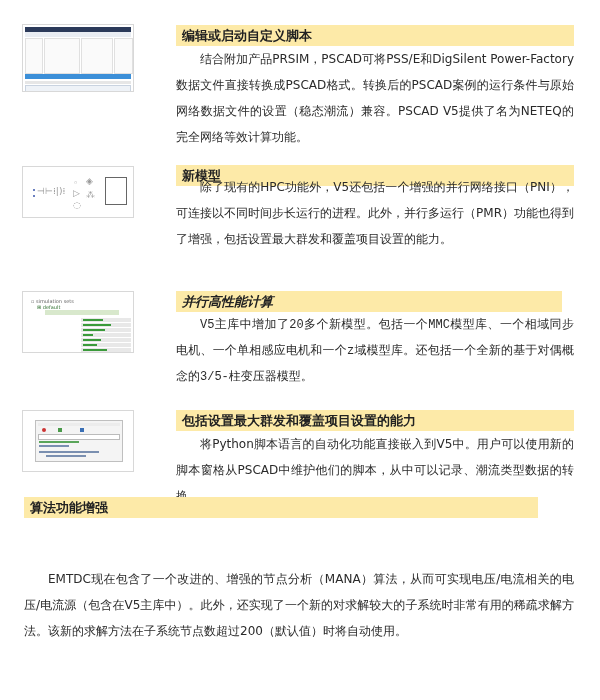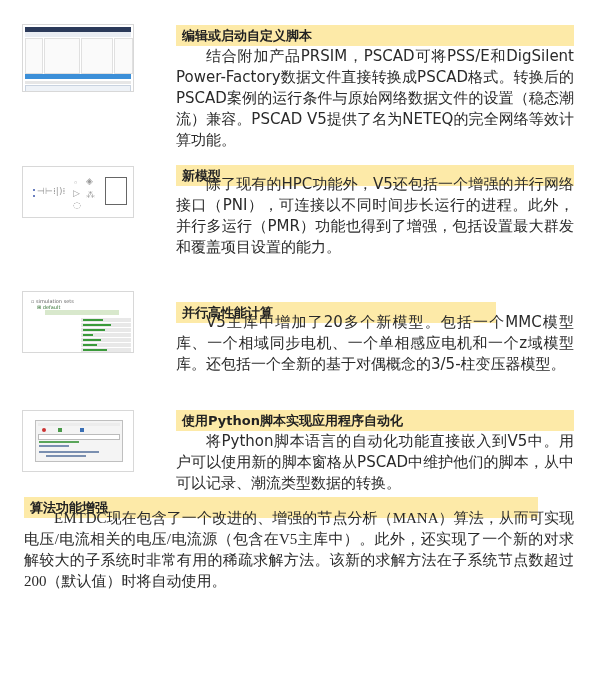--- a/index.html
+++ b/index.html
@@ -15,21 +15,21 @@
       box-sizing: border-box; overflow: hidden;
     }
     .hdr {
       position: absolute; background: #fdeaa8;
       height: 21px; line-height: 21px;
       font-size: 13px; font-weight: bold; color: #222;
       padding-left: 6px; box-sizing: border-box;
       white-space: nowrap;
     }
     .body-text {
-      position: absolute; font-size: 15px; line-height: 21px;
+      position: absolute; font-size: 12px; line-height: 26px;
       color: #2a2a2a; text-align: justify;
     }
     .body-text p { margin: 0; text-indent: 2em; }
     
     .t1-bar { position:absolute; left:2px; right:2px; top:2px; height:5px; background:#2b3a5a; }
     .t1-tool { position:absolute; left:2px; right:2px; top:7px; height:5px; background:#e9edf3; }
     .t1-pane { position:absolute; top:13px; height:36px; background:#fafafa; border:1px solid #e0e0e0; box-sizing:border-box; }
     .t1-sel { position:absolute; left:2px; right:2px; top:50px; height:6px; background:#3c8fd8; }
     .t1-row { position:absolute; left:2px; right:2px; height:3px; background:#e6e6e6; }
     .t1-bottom { position:absolute; left:2px; right:2px; top:62px; height:10px; background:#eef2f7; border:1px solid #c9d3e0; box-sizing:border-box; }
@@ -96,44 +96,44 @@
       <div class="t3-line" style="left:60px;top:37px;width:22px;"></div>
     <div class="t3-bg" style="left:58px;top:41px;width:50px;"></div>
       <div class="t3-line" style="left:60px;top:42px;width:10px;"></div>
     <div class="t3-bg" style="left:58px;top:46px;width:50px;"></div>
       <div class="t3-line" style="left:60px;top:47px;width:18px;"></div>
     <div class="t3-bg" style="left:58px;top:51px;width:50px;"></div>
       <div class="t3-line" style="left:60px;top:52px;width:14px;"></div>
     <div class="t3-bg" style="left:58px;top:56px;width:50px;"></div>
       <div class="t3-line" style="left:60px;top:57px;width:24px;"></div>
   </div>
-  <div class="hdr" style="left:176px;top:302px;width:320px;">并行高性能计算</div>
-  <div class="body-text" style="left:176px;top:312px;width:398px;">
+  <div class="hdr" style="left:176px;top:291px;width:386px;font-style:italic;">并行高性能计算</div>
+  <div class="body-text" style="left:176px;top:312px;width:398px;font-family:Liberation Mono, monospace;">
     <p>V5主库中增加了20多个新模型。包括一个MMC模型库、一个相域同步电机、一个单相感应电机和一个z域模型库。还包括一个全新的基于对偶概念的3/5-柱变压器模型。</p>
   </div>
 </div>
 
 <div class="section" style="top:0;">
   <div class="thumb" style="top:410px;height:62px;">
     <div class="t4-win">
       <div class="t4-row" style="top:2px;height:3px;background:#ececec;"></div>
       <div style="position:absolute;left:6px;top:7px;width:4px;height:4px;border-radius:50%;background:#c33;"></div>
       <div style="position:absolute;left:22px;top:7px;width:4px;height:4px;background:#4a9a4a;"></div>
       <div style="position:absolute;left:44px;top:7px;width:4px;height:4px;background:#3a6fb5;"></div>
       <div class="t4-row" style="top:13px;background:#fff;border:1px solid #bbb;"></div>
       <div class="t4-code" style="left:3px;top:20px;width:40px;background:#5aa55a;"></div>
       <div class="t4-code" style="left:3px;top:24px;width:30px;"></div>
       <div class="t4-code" style="left:3px;top:30px;width:60px;"></div>
       <div class="t4-code" style="left:10px;top:34px;width:40px;"></div>
     </div>
   </div>
-  <div class="hdr" style="left:176px;top:410px;width:398px;">使用Python脚本实现应用程序自动化</div>
+  <div class="hdr" style="left:176px;top:410px;width:398px;">包括设置最大群发和覆盖项目设置的能力</div>
   <div class="body-text" style="left:176px;top:431px;width:398px;">
     <p>将Python脚本语言的自动化功能直接嵌入到V5中。用户可以使用新的脚本窗格从PSCAD中维护他们的脚本，从中可以记录、潮流类型数据的转换。</p>
   </div>
 </div>
 
 <div class="section" style="top:0;">
   <div class="hdr" style="left:24px;top:497px;width:514px;">算法功能增强</div>
-  <div class="body-text" style="left:24px;top:508px;width:550px;font-family:Liberation Serif, serif;">
+  <div class="body-text" style="left:24px;top:566px;width:550px;">
     <p style="margin-bottom:21px;">EMTDC现在包含了一个改进的、增强的节点分析（MANA）算法，从而可实现电压/电流相关的电压/电流源（包含在V5主库中）。此外，还实现了一个新的对求解较大的子系统时非常有用的稀疏求解方法。该新的求解方法在子系统节点数超过200（默认值）时将自动使用。</p>
   </div>
 </div>
 
 </body></html>

